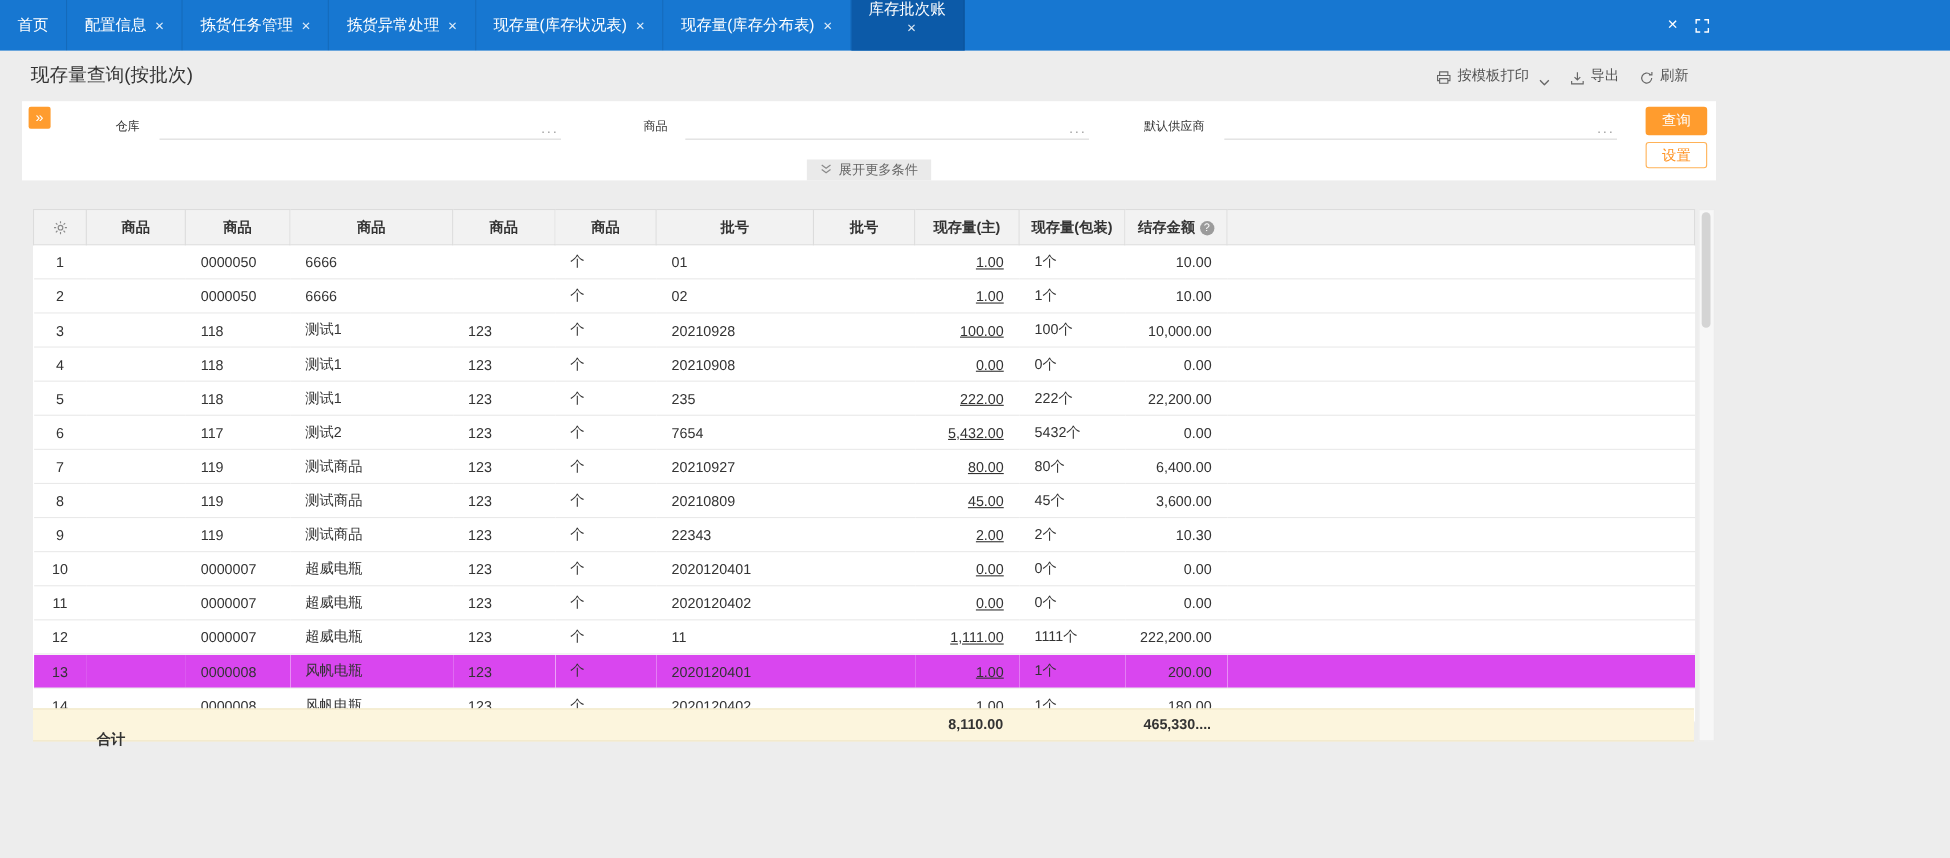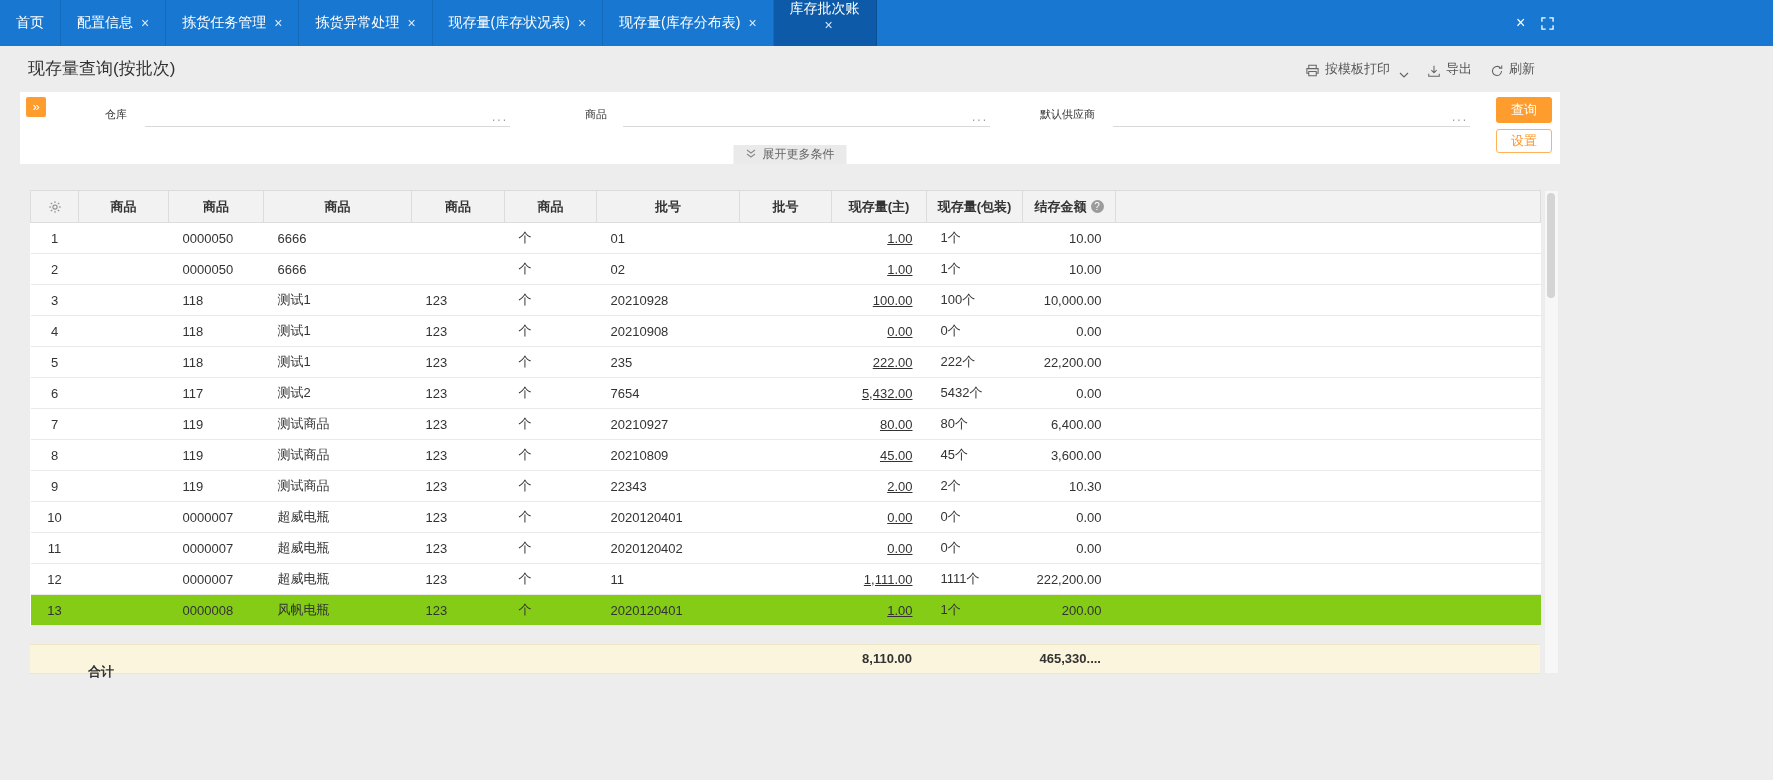--- a/index.html
+++ b/index.html
@@ -44,21 +44,21 @@
   .expand-bar{position:absolute;left:50%;transform:translateX(-50%);bottom:0;height:19px;background:#eaeaea;
               color:#666;font-size:12px;display:flex;align-items:center;gap:6px;padding:0 12px;cursor:pointer;white-space:nowrap;}
 
   
   .grid-wrap{position:absolute;left:30px;top:190px;width:1510px;}
   table{border-collapse:collapse;table-layout:fixed;width:1510px;background:#fff;}
   thead th{background:#f2f2f2;border:1px solid #dcdcdc;height:31px;font-size:13px;color:#333;
            font-weight:bold;text-align:center;padding:0;overflow:hidden;white-space:nowrap;}
   tbody td{height:30px;border-bottom:1px solid #e9e9e9;font-size:13px;color:#333;background:#fff;
            padding:0;overflow:hidden;white-space:nowrap;}
-  tr.hl td{background:#84cc16;}
+  tr.hl td{background:#d946ef;}
   td.al{text-align:left;padding-left:14px;}
   td.ar{text-align:right;padding-right:14px;}
   td.ac{text-align:center;}
   .link-val{text-decoration:underline;cursor:pointer;}
   .hicon{display:inline-flex;vertical-align:middle;cursor:pointer;}
   .q-badge{display:inline-block;width:13px;height:13px;border-radius:50%;background:#9b9b9b;color:#fff;
            font-size:10px;line-height:13px;text-align:center;margin-left:4px;font-weight:normal;vertical-align:1px;cursor:pointer;}
 
   
   .total-row{position:absolute;left:30px;top:644px;width:1510px;height:28px;background:#fcf5dd;
@@ -395,20 +395,34 @@
             <td class="al">风帆电瓶</td>
             <td class="al">123</td>
             <td class="al">个</td>
             <td class="al">2020120401</td>
             <td class="al"></td>
             <td class="ar"><span class="link-val">1.00</span></td>
             <td class="al">1个</td>
             <td class="ar">200.00</td>
             <td></td>
           </tr>
+          <tr>
+            <td class="ac">14</td>
+            <td class="al"></td>
+            <td class="al">0000008</td>
+            <td class="al">风帆电瓶</td>
+            <td class="al">123</td>
+            <td class="al">个</td>
+            <td class="al">2020120402</td>
+            <td class="al"></td>
+            <td class="ar"><span class="link-val">1.00</span></td>
+            <td class="al">1个</td>
+            <td class="ar">180.00</td>
+            <td></td>
+          </tr>
         </tbody>
       </table>
   </div>
 
   <div class="total-row">
     <span class="total-label">合计</span>
     <span class="total-qty">8,110.00</span>
     <span class="total-amount">465,330....</span>
   </div>
 

